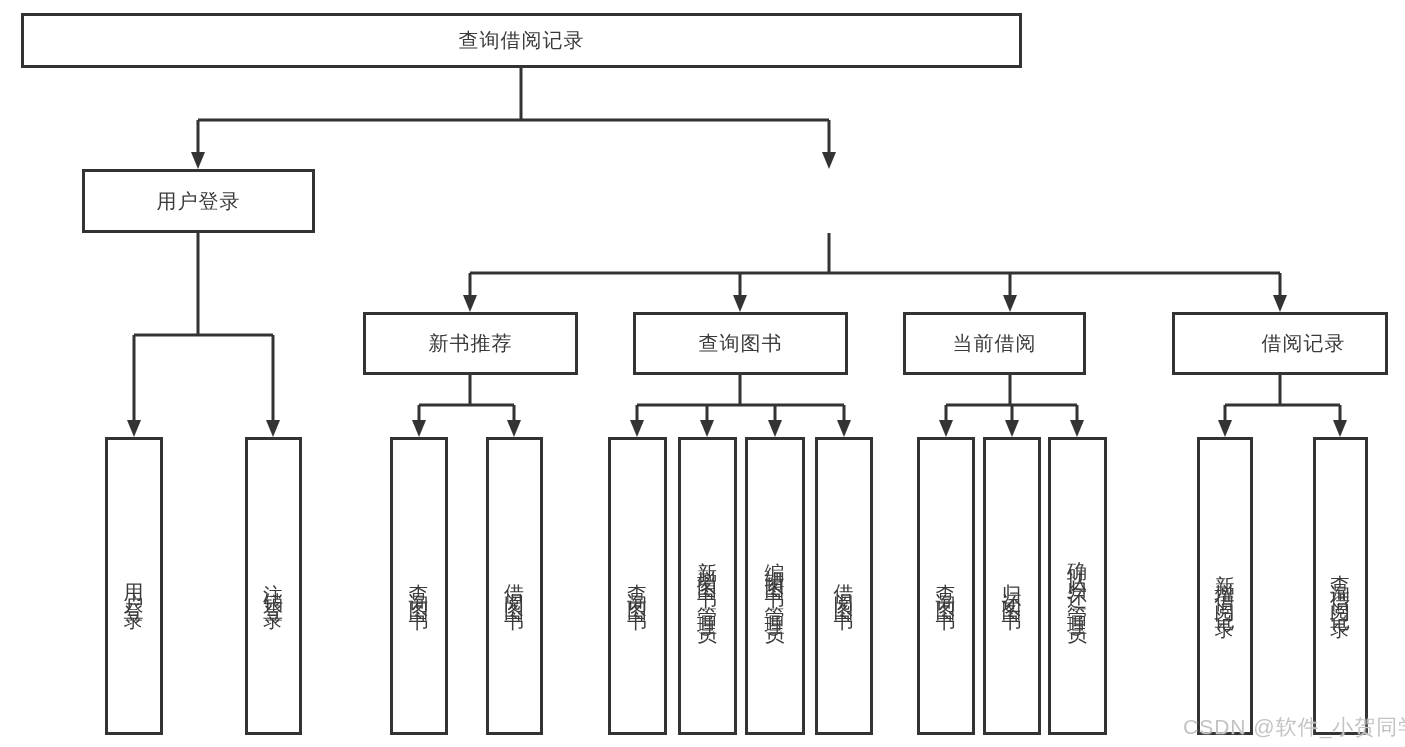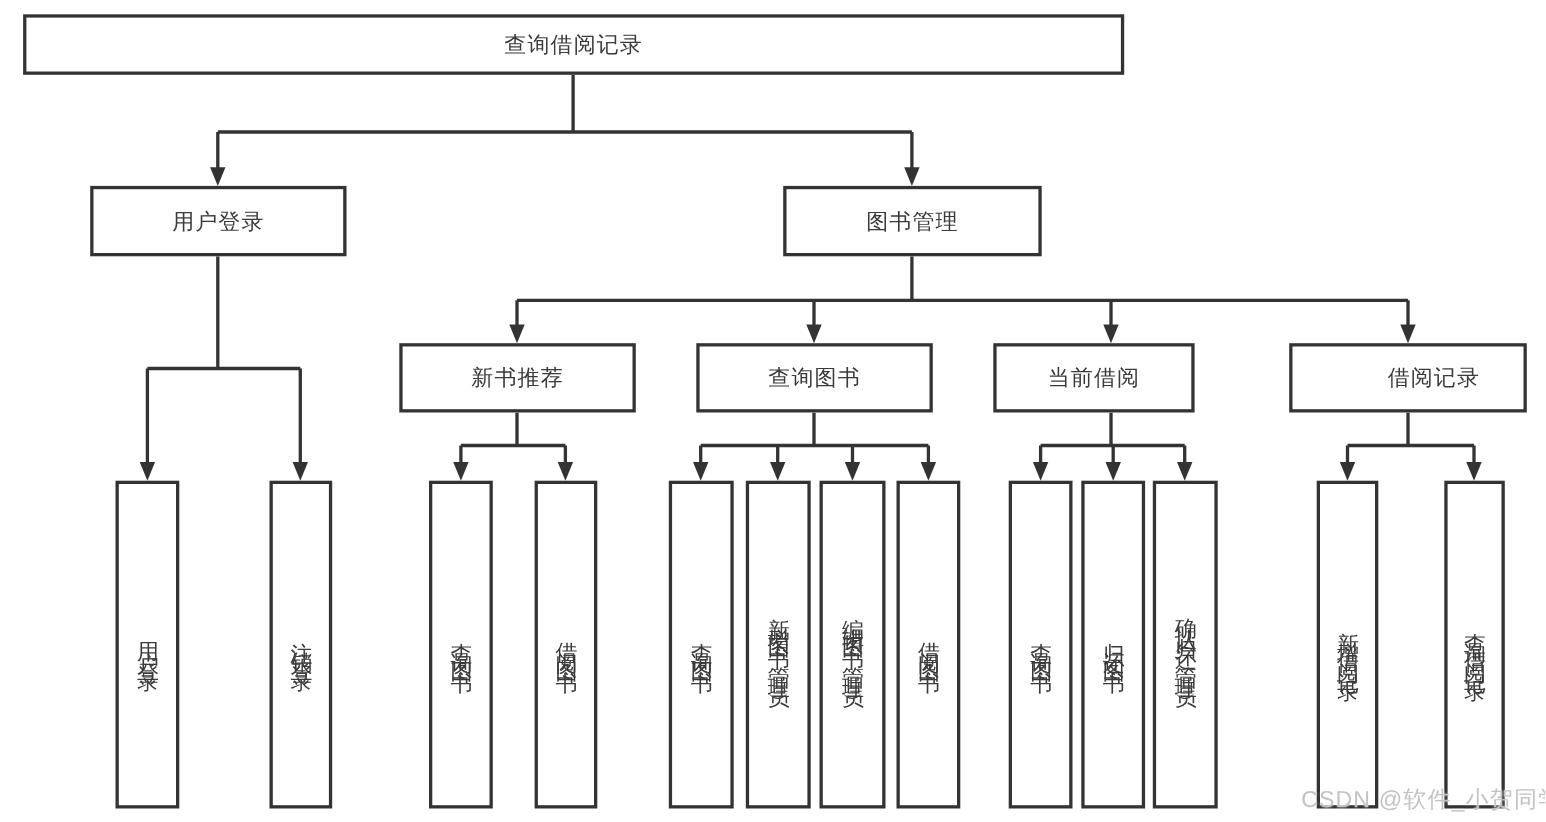--- a/index.html
+++ b/index.html
@@ -115,23 +115,20 @@
     </g>
   </svg>
 
   <div class="box" style="left:21px;top:13px;width:1001px;height:55px;">
     <span class="hlabel">查询借阅记录</span>
   </div>
 
   <div class="box" style="left:82px;top:169px;width:233px;height:64px;">
     <span class="hlabel">用户登录</span>
   </div>
-  <div class="box" style="left:712px;top:169px;width:235px;height:64px;">
-    <span class="hlabel">图书管理</span>
-  </div>
 
   <div class="box" style="left:363px;top:312px;width:215px;height:63px;">
     <span class="hlabel">新书推荐</span>
   </div>
   <div class="box" style="left:633px;top:312px;width:215px;height:63px;">
     <span class="hlabel">查询图书</span>
   </div>
   <div class="box" style="left:903px;top:312px;width:183px;height:63px;">
     <span class="hlabel">当前借阅</span>
   </div>

